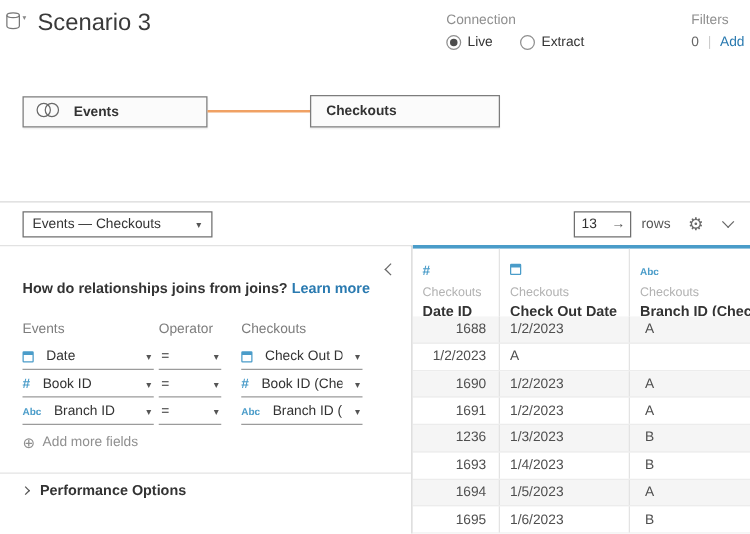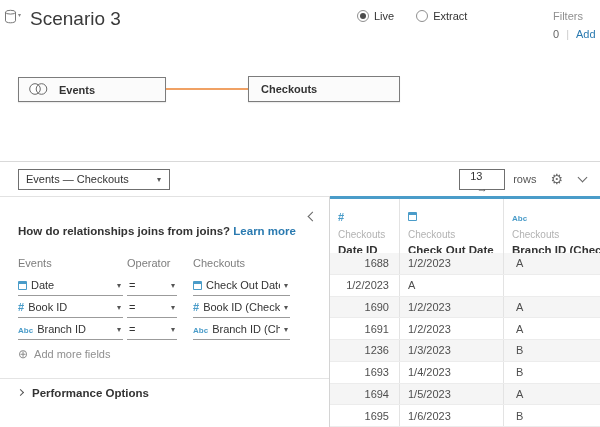--- a/index.html
+++ b/index.html
@@ -30,21 +30,21 @@
   .table-box { position:absolute; border:1px solid #7c7c7c; background:#fbfbfb; display:flex; align-items:center; font-size:11px; font-weight:700; color:#333; box-shadow:0 1px 1px rgba(0,0,0,0.07); }
   .table-box.events { left:18px; top:17px; width:148px; height:25px; padding-left:9px; }
   .table-box.checkouts { left:248px; top:16px; width:152px; height:26px; padding-left:12px; }
   .venn { margin-right:8px; flex:none; }
   .connector { position:absolute; left:166px; top:28px; width:82px; height:2px; background:#f0a164; }
 
   
   .toolbar { height:35px; flex:none; border-top:1px solid #d9d9d9; display:flex; align-items:center; justify-content:space-between; padding:0 8px 0 18px; }
   .rel-select { width:152px; height:21px; border:1px solid #6f6f6f; display:flex; align-items:center; justify-content:space-between; padding:0 6px 0 7px; font-size:11px; color:#333; background:#fff; }
   .tb-right { display:flex; align-items:center; }
-  .rows-box { width:46px; height:21px; border:1px solid #6f6f6f; display:flex; align-items:center; justify-content:space-between; padding:0 5px; background:#fff;flex-direction:column; }
+  .rows-box { width:46px; height:21px; border:1px solid #6f6f6f; display:flex; align-items:center; justify-content:space-between; padding:0 5px; background:#fff; }
   .rows-input { border:none; outline:none; width:24px; font-size:11px; font-family:inherit; color:#333; background:transparent; padding:0; }
   .rows-arrow { font-size:11px; color:#555; }
   .rows-label { font-size:11px; color:#555; margin-left:8px; }
   .gear { font-size:14px; color:#6a6a6a; margin-left:14px; line-height:1; }
   .chev { display:inline-block; width:7px; height:7px; border-right:1.5px solid #666; border-bottom:1.5px solid #666; }
   .chev-down { transform:rotate(45deg); margin:-3px 6px 0 16px; }
   .chev-left { transform:rotate(135deg); }
   .chev-right { width:5px; height:5px; border-width:1.5px; border-color:#555; transform:rotate(-45deg); margin-right:9px; position:relative; top:-1px; }
 
   
@@ -53,21 +53,21 @@
   
   .panel { width:330px; flex:none; position:relative; border-top:1px solid #e2e2e2; border-right:1px solid #d4d4d4; background:#fff; }
   .collapse-btn { position:absolute; right:13px; top:9px; }
   .question { position:absolute; left:18px; top:28px; font-size:11.5px; font-weight:700; color:#333; white-space:nowrap; }
   .learn-more { color:#2a7ab0; margin-left:0; }
   .cols-head { position:absolute; left:18px; top:60px; display:flex; font-size:11px; color:#7d7d7d; }
   .ch-left { width:109px; }
   .ch-op { width:66px; }
   .mappings { position:absolute; left:18px; top:77px; }
   .m-row { display:flex; align-items:flex-end; height:22px; }
-  .field-dd { display:flex; align-items:center; gap:4px; border-bottom:1px solid #9b9b9b; height:21px; font-size:11px; color:#333; }
+  .field-dd { display:flex; align-items:center; gap:10px; border-bottom:1px solid #9b9b9b; height:21px; font-size:11px; color:#333; }
   .m-left { width:105px; margin-right:4px; }
   .m-op { width:50px; margin-right:16px; padding-left:2px; }
   .m-right { width:97px; }
   .fd-label { flex:1; white-space:nowrap; overflow:hidden; }
   .caret { font-size:8px; color:#555; flex:none; padding-right:2px; }
   .dt { flex:none; display:inline-block; line-height:1; }
   .dt-number::before { content:"#"; color:#4a9cc9; font-weight:700; font-size:11px; }
   .dt-string::before { content:"Abc"; color:#4a9cc9; font-weight:700; font-size:8px; }
   .dt-date { width:9px; height:9px; border:1px solid #4a9cc9; border-top-width:3px; border-radius:1px; }
   .add-more { position:absolute; left:18px; top:151px; display:flex; align-items:center; gap:6px; font-size:11px; color:#8f8f8f; }
@@ -104,20 +104,21 @@
         <svg width="13" height="16" viewBox="0 0 13 16">
           <ellipse cx="6.5" cy="3.2" rx="5" ry="1.9" fill="none" stroke="#777" stroke-width="1"></ellipse>
           <path d="M1.5,3.2 L1.5,11.8 C1.5,12.9 3.7,13.8 6.5,13.8 C9.3,13.8 11.5,12.9 11.5,11.8 L11.5,3.2" fill="none" stroke="#777" stroke-width="1"></path>
         </svg>
       </span>
       <span class="ds-caret">▾</span>
       <span class="page-title">Scenario 3</span>
     </div>
 
     <div class="conn-block">
+      <div class="block-label">Connection</div>
       <div class="radio-row">
         <span class="radio-opt">
           <span class="radio selected"></span>
           <span>Live</span>
         </span>
         <span class="radio-opt">
           <span class="radio"></span>
           <span>Extract</span>
         </span>
       </div>

